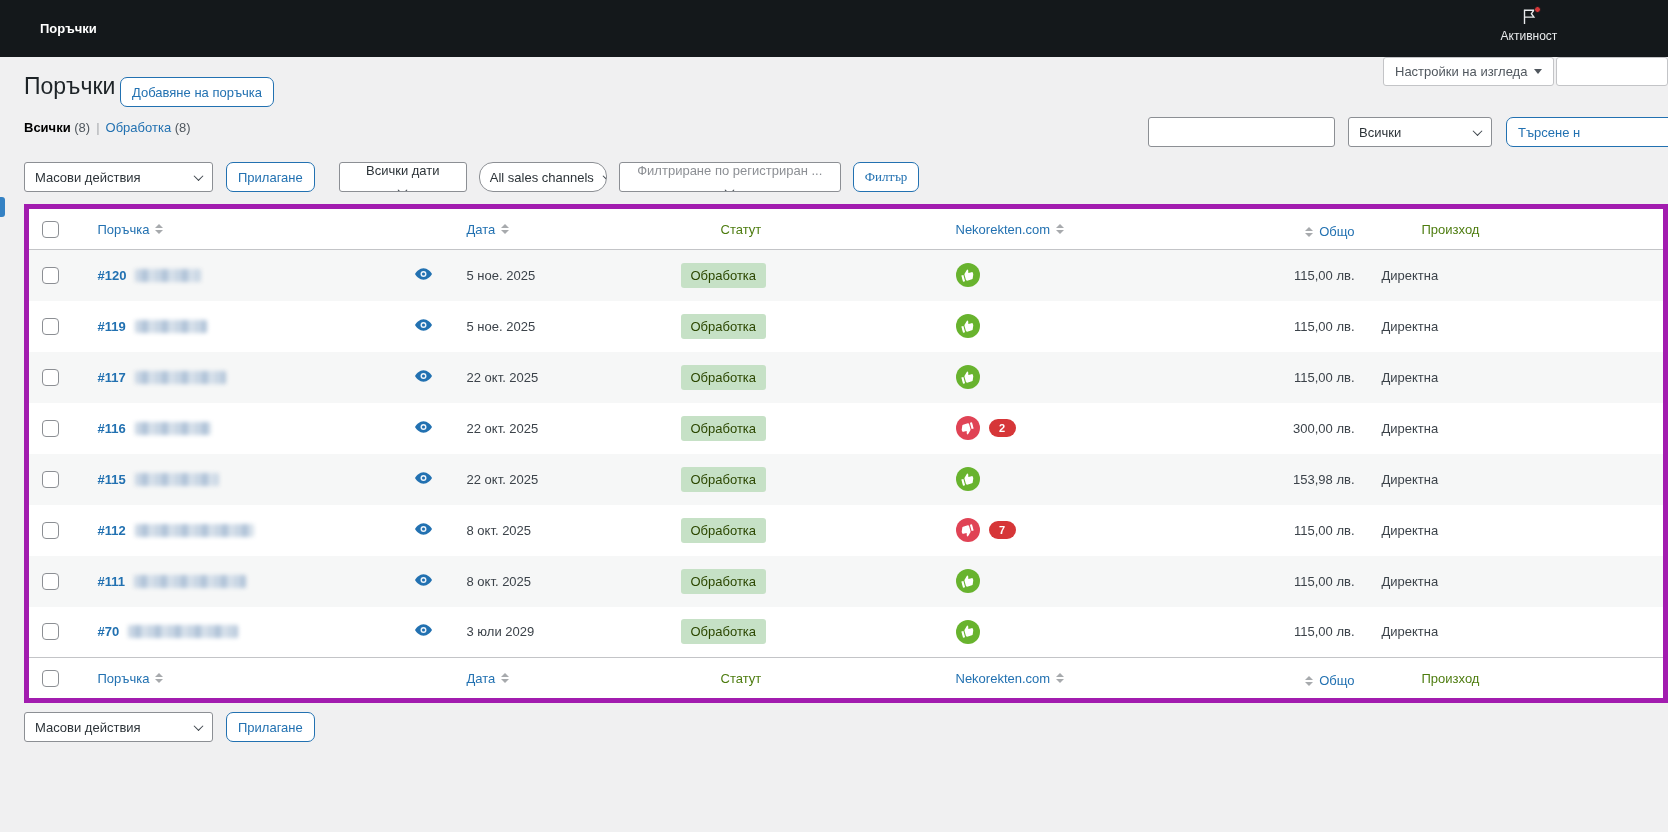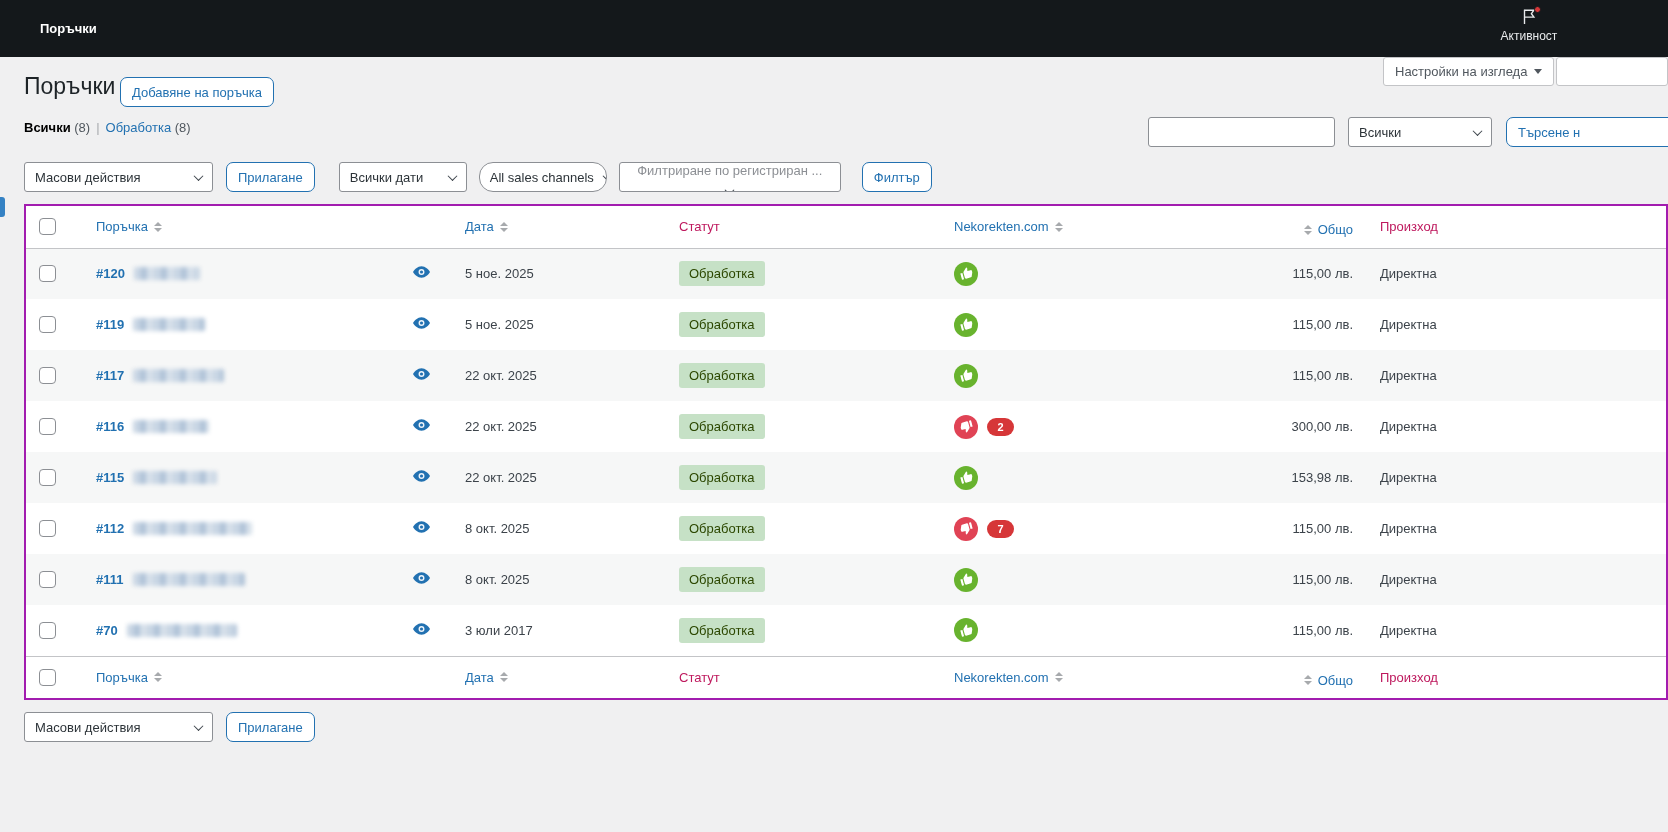--- a/index.html
+++ b/index.html
@@ -38,42 +38,42 @@
   .search-input { position:absolute; left:1148px; top:117px; width:187px; height:30px; border:1px solid #8c8f94; border-radius:3px; background:#fff; padding:0 8px; font-size:13px; font-family:"Liberation Sans", sans-serif; color:#2c3338; }
   .wp-select { display:inline-flex; align-items:center; justify-content:space-between; gap:10px; height:30px; padding:0 10px; background:#fff; border:1px solid #8c8f94; border-radius:3px; color:#2c3338; font-size:13px; white-space:nowrap; cursor:pointer; overflow:hidden; }
   .sel-customer-type { position:absolute; left:1348px; top:117px; width:144px; }
   .search-btn { position:absolute; left:1506px; top:117px; width:200px; justify-content:flex-start; }
   .chev { flex:none; width:7px; height:7px; border-right:1.6px solid #3c434a; border-bottom:1.6px solid #3c434a; transform:rotate(45deg) translate(-1px,-1px); }
 
   
   .toolbar { position:absolute; left:24px; top:162px; display:flex; align-items:center; }
   .toolbar .sel-bulk { width:189px; }
   .toolbar .apply { margin-left:13px; }
-  .toolbar .sel-dates { margin-left:24px; width:128px; }
+  .toolbar .sel-dates { margin-left:24px; width:128px;flex-direction:column; }
   .toolbar .sel-channels { margin-left:12px; width:128px;border-radius:14px; }
   .toolbar .sel-customer { margin-left:12px; width:222px; color:#8c8f94;flex-direction:column; }
-  .toolbar .filter-btn { margin-left:21px; }
-
-  
-  .orders-table { position:absolute; left:24px; top:204px; width:1644px; border-collapse:collapse; table-layout:fixed; background:#fff; border:2px solid #a21caf; font-size:13px; }
+  .toolbar .filter-btn { margin-left:12px;font-family:Liberation Serif, serif; }
+
+  
+  .orders-table { position:absolute; left:24px; top:204px; width:1644px; border-collapse:collapse; table-layout:fixed; background:#fff; border:5px solid #a21caf; font-size:13px; }
   .orders-table th, .orders-table td { text-align:left; vertical-align:middle; font-weight:400; overflow:hidden; white-space:nowrap; }
   .head-row th { height:43px; border-bottom:1px solid #c3c4c7; }
   .foot-row th { height:43px; border-top:1px solid #c3c4c7; }
   .data-row td { height:51px; }
   .data-row.alt td { background:#f6f7f7; }
   .col-cb { padding-left:13px; }
   .col-order { padding-left:12px; }
   .col-date { padding-left:14px; }
   .col-status { padding-left:12px; }
   .col-nek { padding-left:13px; }
   .col-total { text-align:right !important; padding-right:14px; }
   .col-origin { padding-left:13px; }
   .cb { appearance:none; -webkit-appearance:none; width:17px; height:17px; border:1px solid #8c8f94; border-radius:4px; background:#fff; cursor:pointer; display:inline-block; vertical-align:middle; }
   .sort-link { display:inline-flex; align-items:center; gap:6px; color:#2271b1; cursor:pointer; text-decoration:none; }
-  .plain-head { color:#be185d; }
+  .plain-head { color:#4d7c0f;margin-left:40px; }
   .sorter { display:inline-flex; flex-direction:column; gap:2px; }
   .sorter i { display:block; width:0; height:0; border-left:4px solid transparent; border-right:4px solid transparent; }
   .sorter .up { border-bottom:4px solid #a7aaad; }
   .sorter .down { border-top:4px solid #a7aaad; }
   .order-link { color:#2271b1; font-weight:700; cursor:pointer; text-decoration:none; }
   .redacted { display:inline-block; height:13px; margin-left:9px; vertical-align:-2px; border-radius:2px; background:repeating-linear-gradient(90deg,#c9d6e4 0 7px,#b0c3d8 7px 13px,#d6e0ea 13px 20px); filter:blur(2px); }
   .eye { display:inline-flex; cursor:pointer; }
   .badge { display:inline-block; padding:5px 10px; background:#c6e1c6; color:#2c4700; border-radius:3px; font-size:13px; }
   .rating { display:inline-flex; align-items:center; cursor:pointer; }
   .circle { width:24px; height:24px; border-radius:50%; display:inline-flex; align-items:center; justify-content:center; }
@@ -422,21 +422,21 @@
     </td>
     <td class="col-eye">
       <span class="eye">
         <svg width="17" height="12" viewBox="0 0 24 16">
           <path d="M12 0C6.5 0 2 4.5 0 8c2 3.5 6.5 8 12 8s10-4.5 12-8c-2-3.5-6.5-8-12-8z" fill="#2271b1"></path>
           <circle cx="12" cy="8" r="4.2" fill="#eef4fa"></circle>
           <circle cx="12" cy="8" r="2.2" fill="#2271b1"></circle>
         </svg>
       </span>
     </td>
-    <td class="col-date"><span class="cell-dim">3 юли 2017</span></td>
+    <td class="col-date"><span class="cell-dim">3 юли 2029</span></td>
     <td class="col-status"><span class="badge">Обработка</span></td>
     <td class="col-nek">
       <span class="rating good">
         <span class="circle">
           <svg width="13" height="13" viewBox="0 0 24 24">
             <path fill="#fff" d="M1 21h4V9H1v12zM23 10c0-1.1-.9-2-2-2h-6.31l.95-4.57.03-.32c0-.41-.17-.79-.44-1.06L14.17 1 7.58 7.59C7.22 7.95 7 8.45 7 9v10c0 1.1.9 2 2 2h9c.83 0 1.54-.5 1.84-1.22l3.02-7.05c.09-.23.14-.47.14-.73v-2z"></path>
           </svg>
         </span>
 
       </span>

